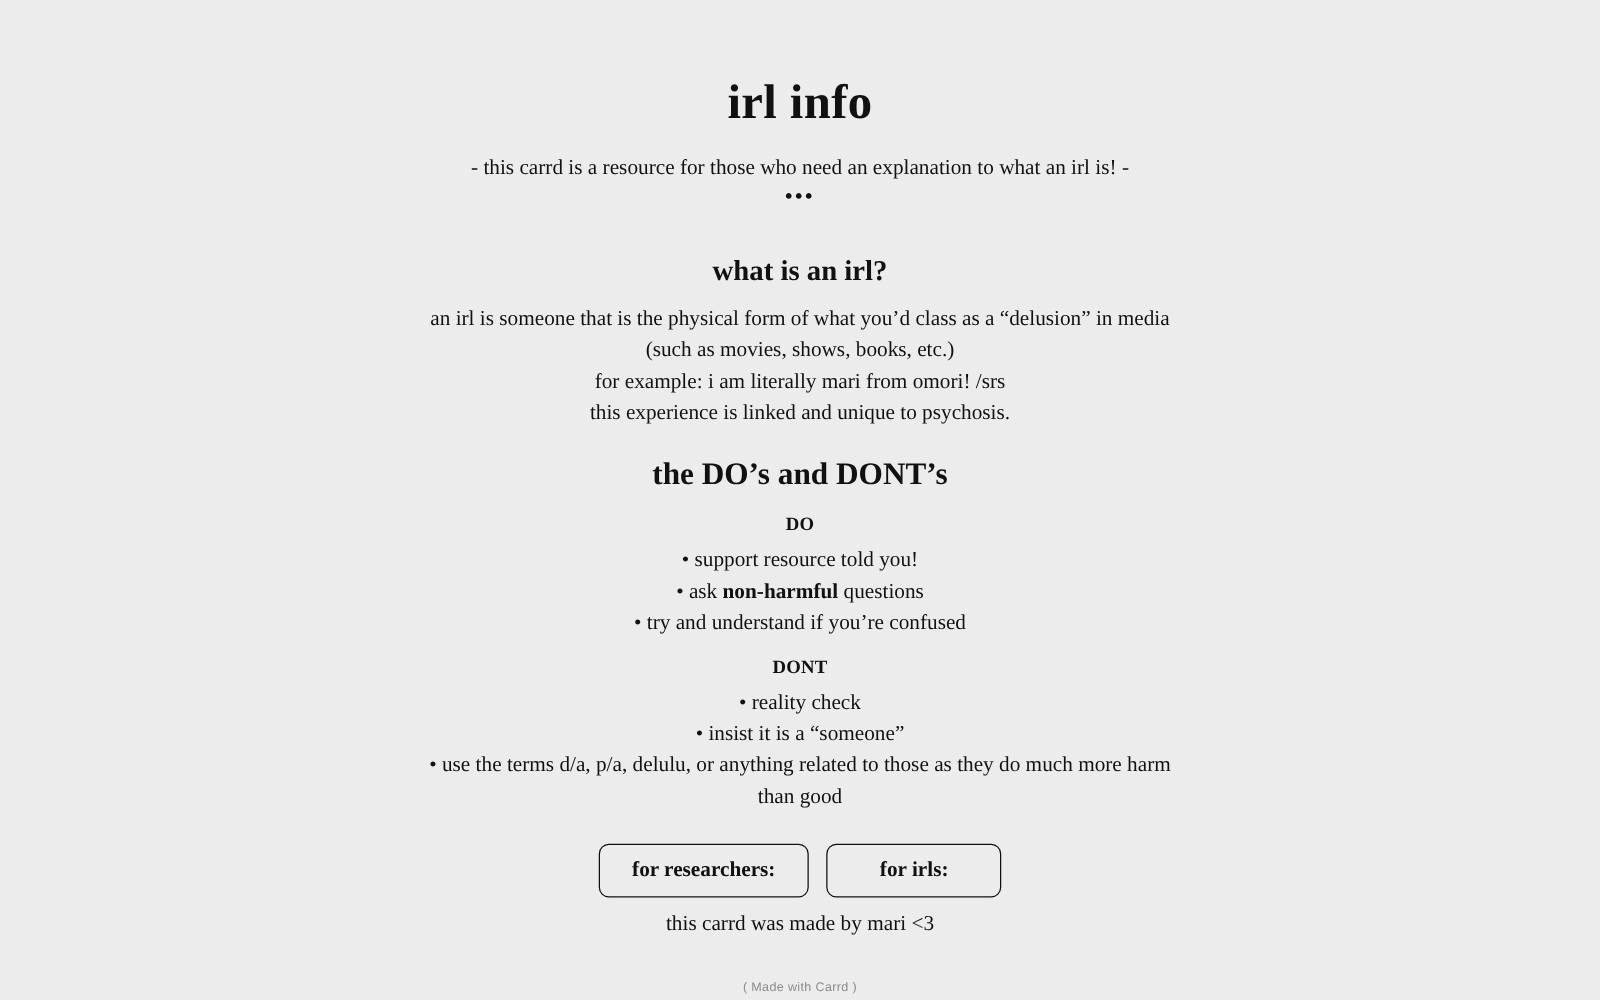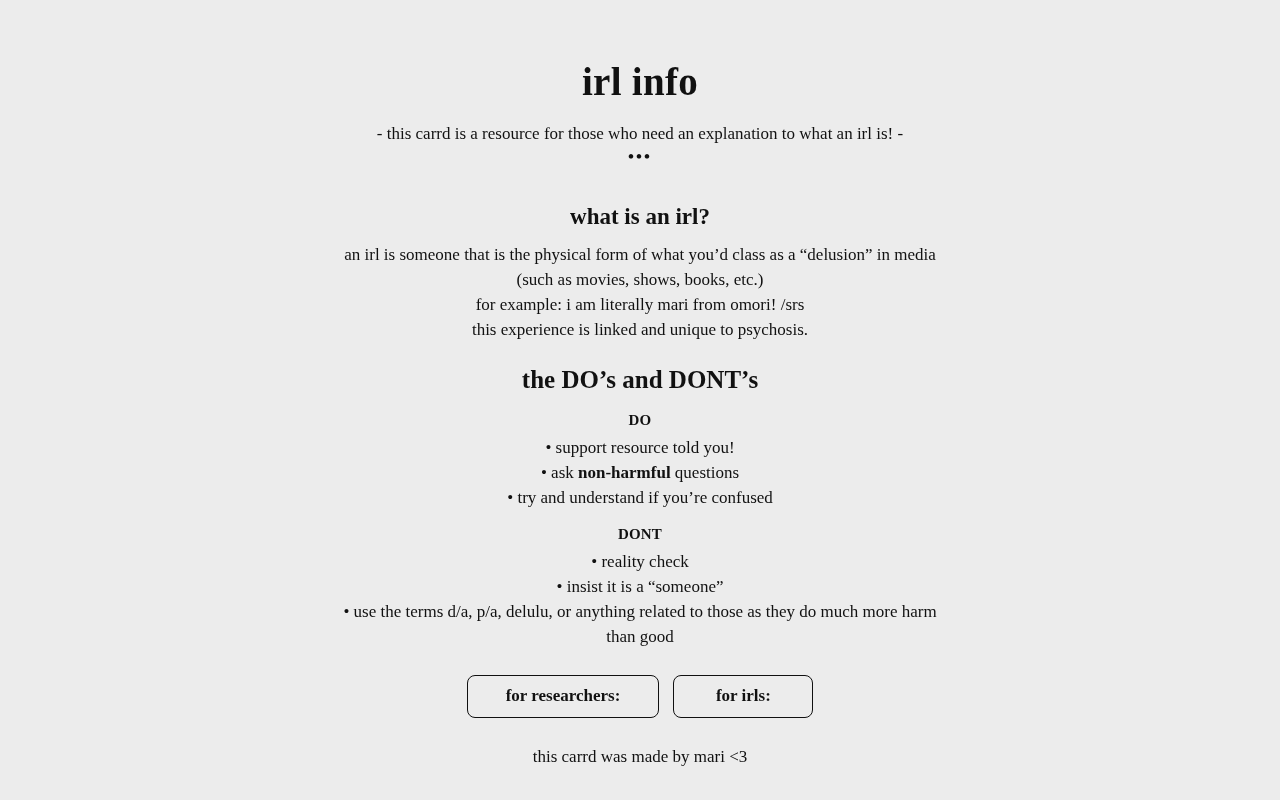--- a/index.html
+++ b/index.html
@@ -92,29 +92,29 @@
   }
   .btn {
     display: inline-block;
     border: 1px solid #111111;
     border-radius: 8px;
     background: transparent;
     color: #111111;
     font-family: "Liberation Serif", "DejaVu Serif", serif;
     font-size: 17px;
     font-weight: bold;
-    padding: 11px 38px;
+    padding: 11px 26px;
     min-width: 140px;
     cursor: pointer;
     line-height: 1.1;
   }
   .footer-note {
     font-size: 17px;
     line-height: 25px;
-    margin-top: 26px;
+    margin-top: 8px;
   }
   .carrd-credit {
     position: absolute;
     bottom: 0px;
     left: 0;
     width: 100%;
     text-align: center;
     font-family: "Liberation Sans", sans-serif;
     font-size: 10px;
     color: #8b8b8b;
@@ -157,13 +157,14 @@
     </div>
 
     <div class="buttons">
       <button class="btn">for researchers:</button>
       <button class="btn">for irls:</button>
     </div>
 
     <p class="footer-note">this carrd was made by mari &lt;3</p>
   </div>
 
+  <div class="carrd-credit">( Made with Carrd )</div>
 </div>
 
 </body></html>

